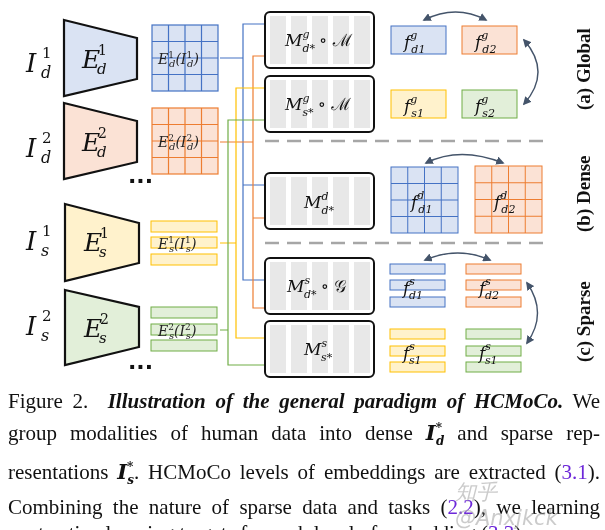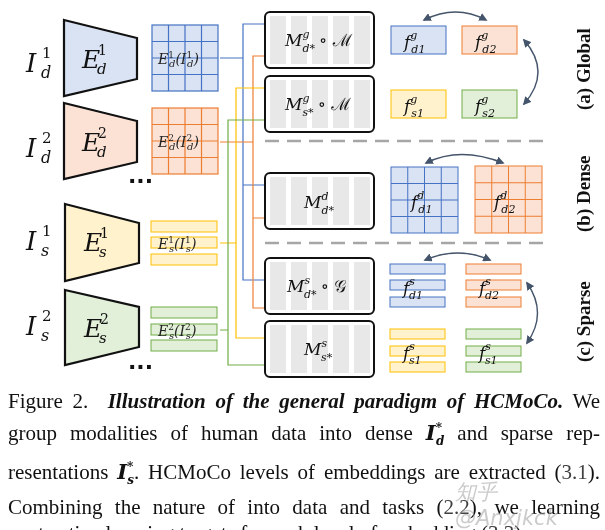--- a/index.html
+++ b/index.html
@@ -1,21 +1,21 @@
 <!DOCTYPE html>
 <html><head>
 <meta charset="utf-8">
 <style>
   html, body { margin:0; padding:0; background:#ffffff; }
   body { width:605px; height:530px; position:relative; overflow:hidden; font-family:"DejaVu Serif", serif; }
   #fig { position:absolute; left:0; top:0; width:605px; height:380px; }
   .math { font-family:"DejaVu Serif", serif; font-style:italic;font-weight:bold; }
   .caption { position:absolute; left:8px; top:388px; width:592px; font-family:"Liberation Serif", serif; font-size:21px; line-height:26.5px; color:#111; text-align:justify; }
   .caption b { font-weight:bold;font-style:italic; }
-  .ref { color:#404040; }
+  .ref { color:#6d28d9; }
   .watermark { position:absolute; left:455px; top:478px; font-family:"DejaVu Sans", sans-serif; font-size:21px; color:rgba(160,160,160,0.55);font-style:italic; }
 </style>
 </head>
 <body>
 
 <svg id="fig" width="605" height="380" viewBox="0 0 605 380" xmlns="http://www.w3.org/2000/svg">
   <defs>
     <marker id="ah" viewBox="0 0 10 10" refX="8" refY="5" markerWidth="6" markerHeight="6" orient="auto-start-reverse">
       <path d="M0,0 L10,5 L0,10 z" fill="#44546a"></path>
     </marker>
@@ -230,17 +230,17 @@
     <text transform="translate(590,232) rotate(-90)">(b) Dense</text>
     <text transform="translate(590,362) rotate(-90)">(c) Sparse</text>
   </g>
 </svg>
 
 <div class="caption">
   <span>Figure 2.</span>&nbsp;
   <b>Illustration of the general paradigm of HCMoCo.</b>
   <span>We group modalities of human data into dense </span><span class="math">I<sup style="font-size:12px">*</sup><sub style="font-size:12px;margin-left:-6px">d</sub></span><span> and sparse rep-</span>
   <span>resentations </span><span class="math">I<sup style="font-size:12px">*</sup><sub style="font-size:12px;margin-left:-6px">s</sub></span><span>. HCMoCo levels of embeddings are extracted (</span><span class="ref">3.1</span><span>).</span>
-  <span>Combining the nature of into data and tasks (</span><span class="ref">2.2</span><span>), we learning</span>
+  <span>Combining the nature of sparse data and tasks (</span><span class="ref">2.2</span><span>), we learning</span>
   <span>contrastive learning targets for each level of embedding (</span><span class="ref">3.3</span><span>).</span>
 </div>
 
 <div class="watermark">知乎 @Anxjkck</div>
 
 </body></html>

